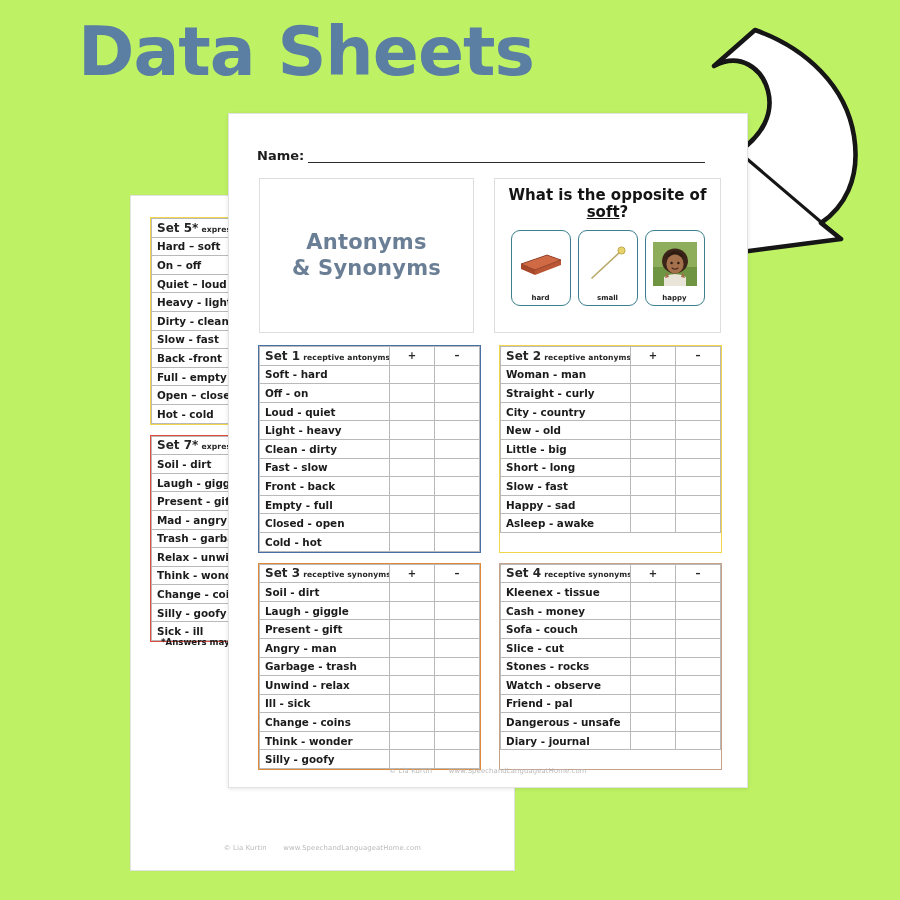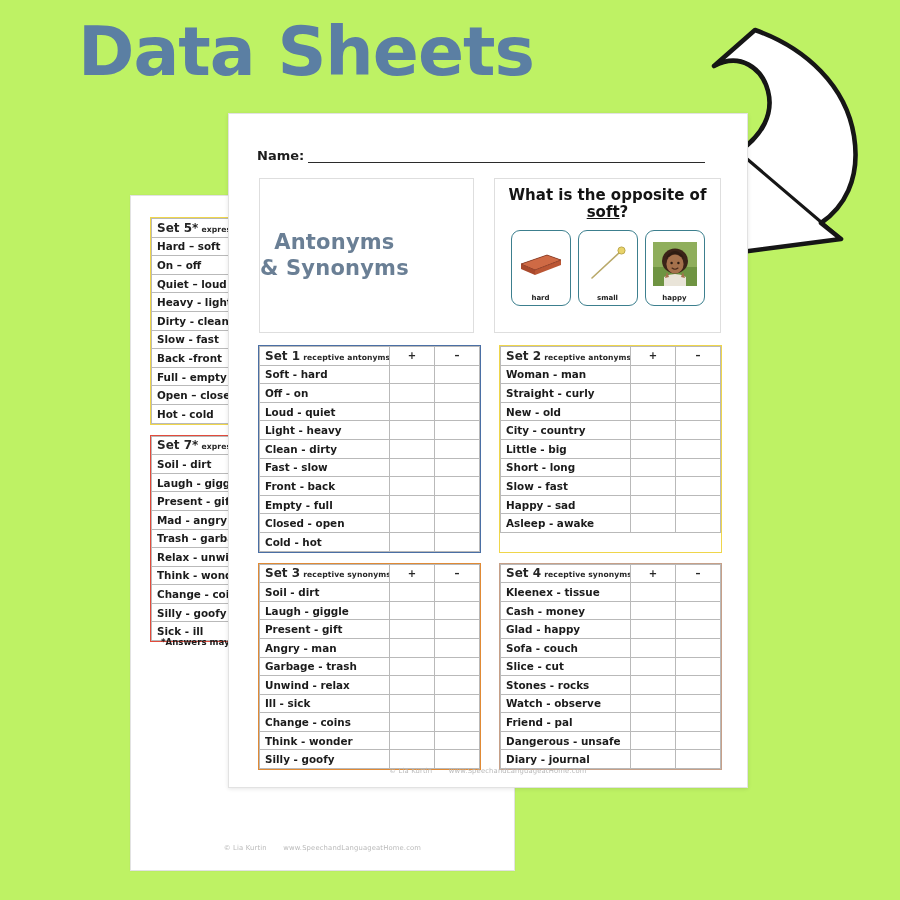--- a/index.html
+++ b/index.html
@@ -62,21 +62,21 @@
     width: 462px; height: 155px;
     display: flex; gap: 20px;
   }
   .box {
     border: 1px solid #dedede;
     background: #fff;
     flex: 1 1 0;
     position: relative;
   }
   .title-box {
-    display: flex; align-items: center; justify-content: flex-start;
+    display: flex; align-items: center; justify-content: center;
   }
   .title-box .t {
     text-align: center;
     color: #6a7f95;
     font-size: 21px;
     font-weight: 700;
     line-height: 1.22;
     letter-spacing: .2px;
     font-family: "DejaVu Sans", sans-serif;
   }
@@ -481,26 +481,26 @@
                 <td>Woman - man</td>
                 <td class="mark"></td>
                 <td class="mark"></td>
               </tr>
           <tr>
                 <td>Straight - curly</td>
                 <td class="mark"></td>
                 <td class="mark"></td>
               </tr>
           <tr>
+                <td>City - country</td>
+                <td class="mark"></td>
+                <td class="mark"></td>
+              </tr>
+          <tr>
                 <td>New - old</td>
-                <td class="mark"></td>
-                <td class="mark"></td>
-              </tr>
-          <tr>
-                <td>City - country</td>
                 <td class="mark"></td>
                 <td class="mark"></td>
               </tr>
           <tr>
                 <td>Little - big</td>
                 <td class="mark"></td>
                 <td class="mark"></td>
               </tr>
           <tr>
                 <td>Short - long</td>
@@ -606,25 +606,20 @@
                 <td>Kleenex - tissue</td>
                 <td class="mark"></td>
                 <td class="mark"></td>
               </tr>
           <tr>
                 <td>Cash - money</td>
                 <td class="mark"></td>
                 <td class="mark"></td>
               </tr>
           <tr>
-                <td>Glad - happy</td>
-                <td class="mark"></td>
-                <td class="mark"></td>
-              </tr>
-          <tr>
                 <td>Sofa - couch</td>
                 <td class="mark"></td>
                 <td class="mark"></td>
               </tr>
           <tr>
                 <td>Slice - cut</td>
                 <td class="mark"></td>
                 <td class="mark"></td>
               </tr>
           <tr>

